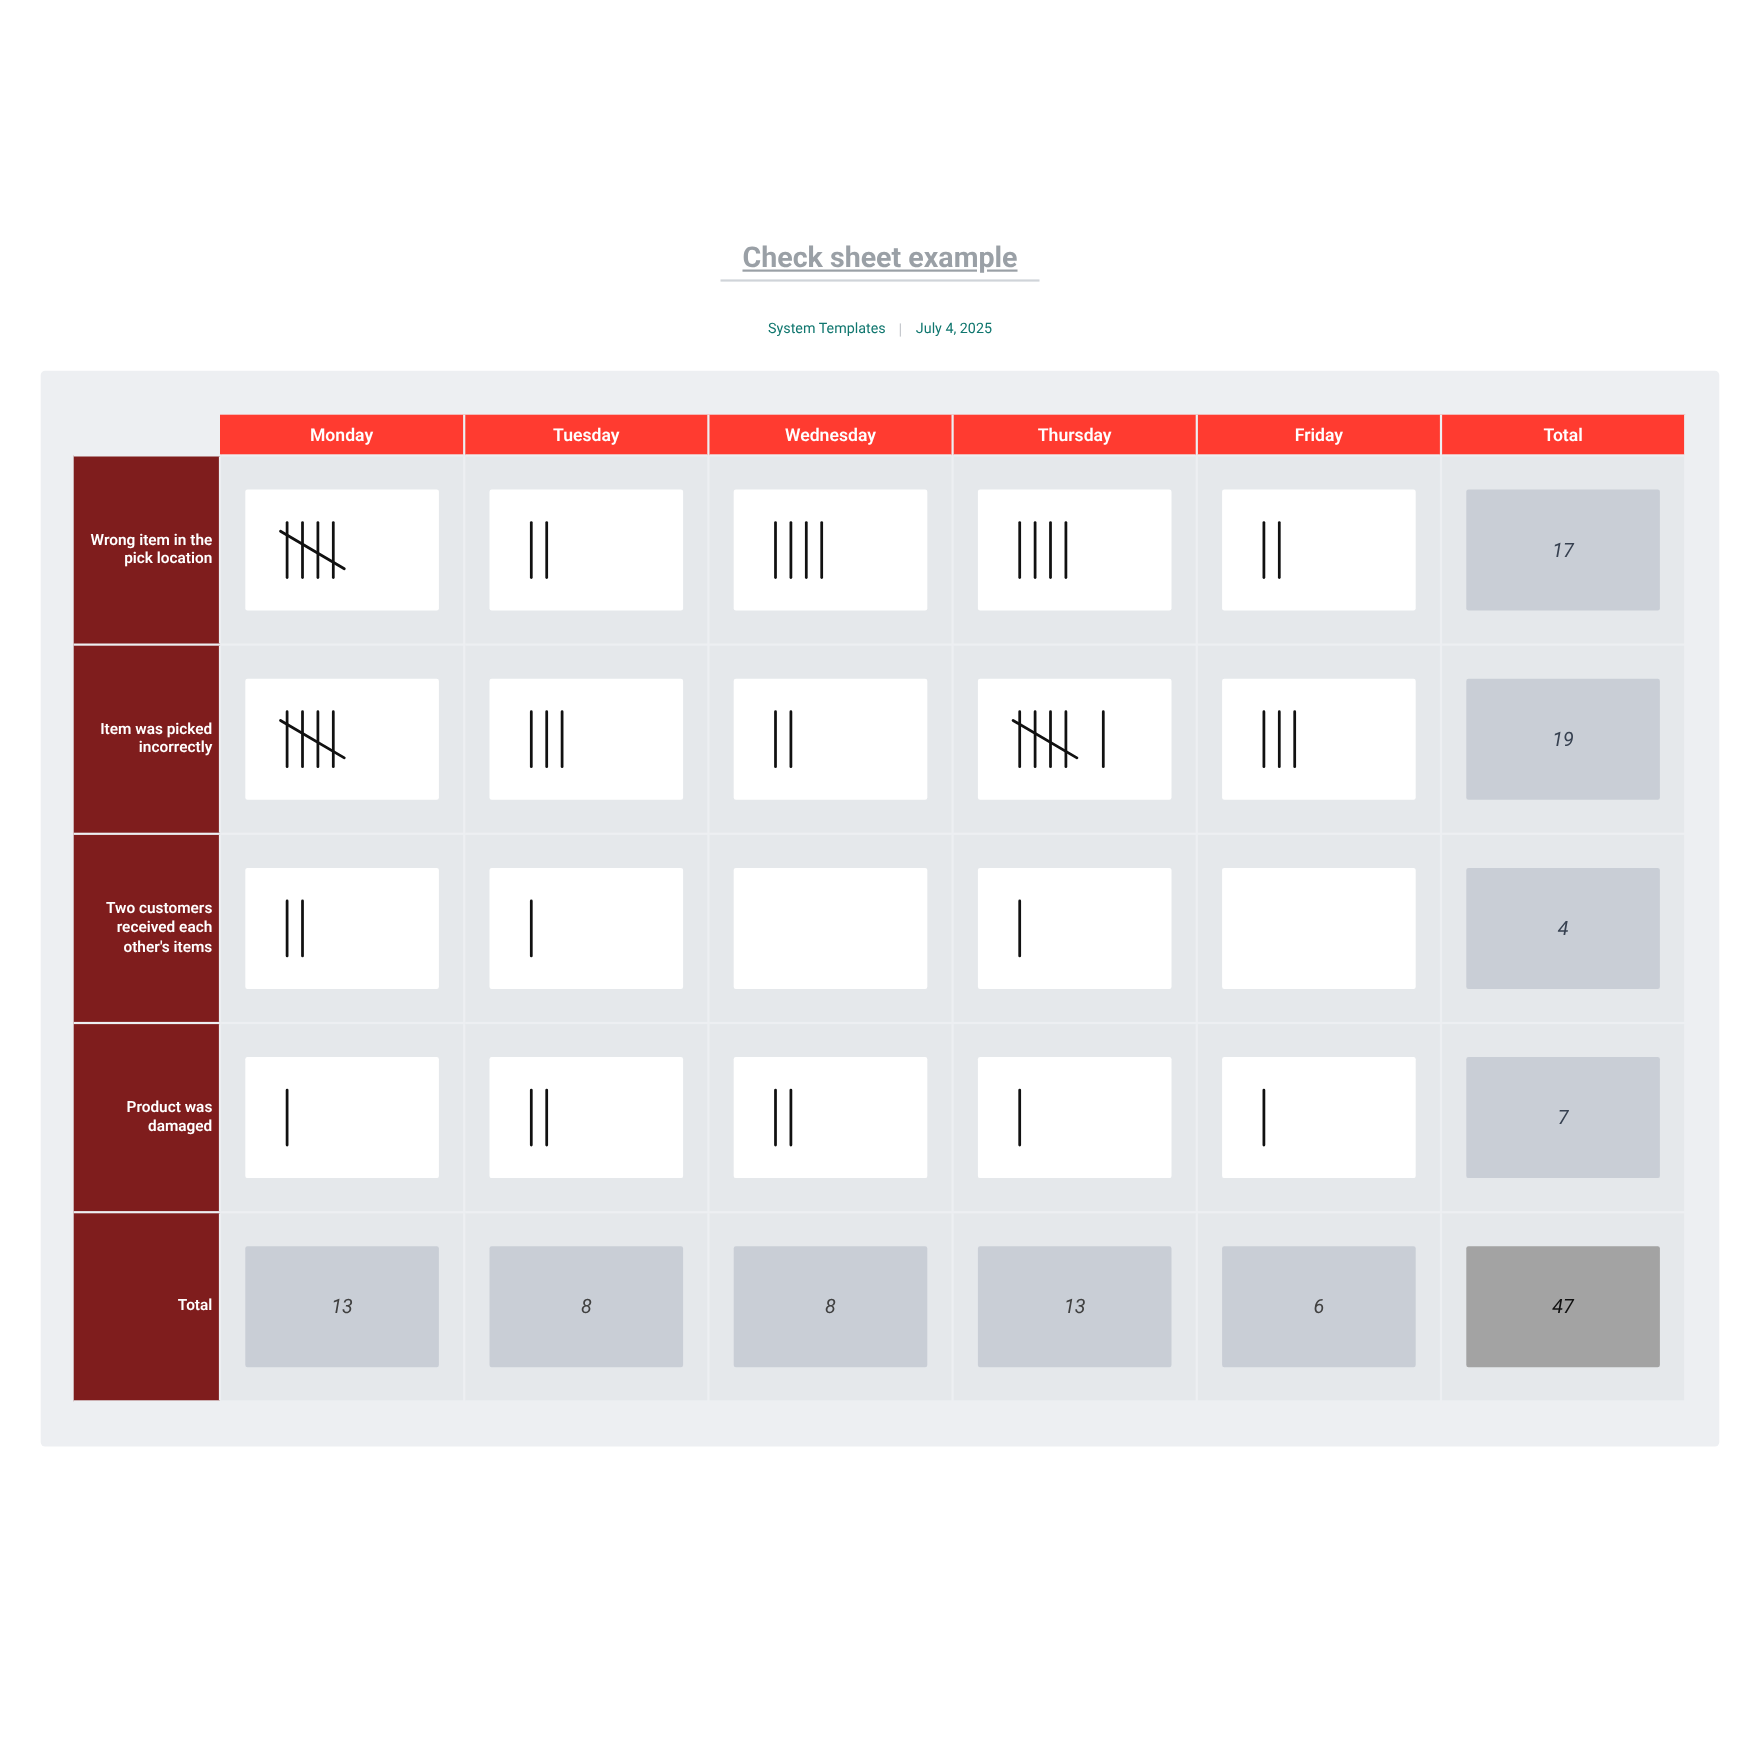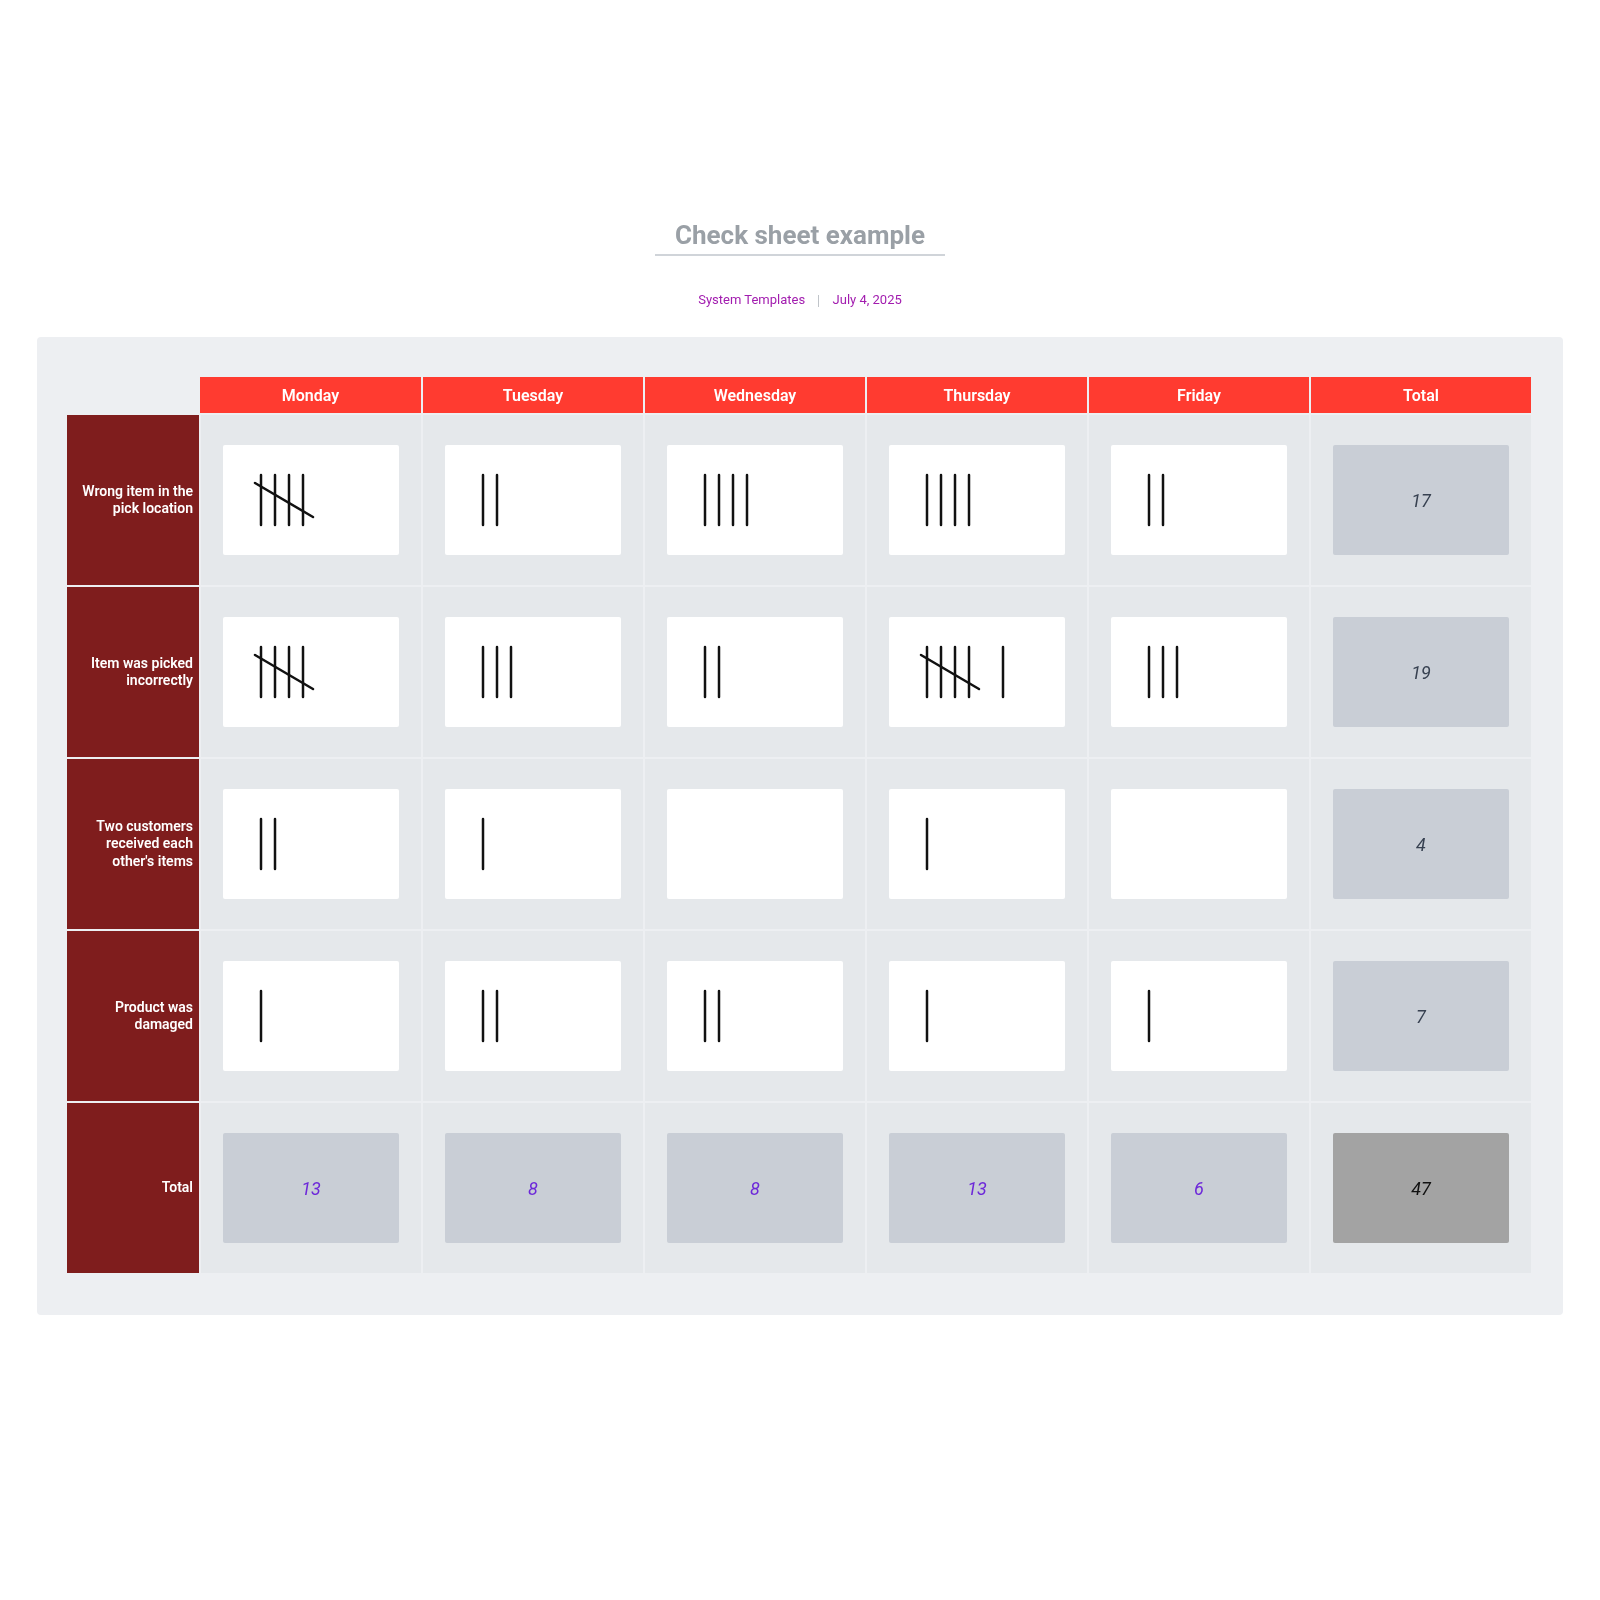--- a/index.html
+++ b/index.html
@@ -1,31 +1,31 @@
 <!DOCTYPE html>
 <html><head>
 <meta charset="utf-8">
 <style>
   html,body{margin:0;padding:0;width:1600px;height:1600px;background:#fff;font-family:-apple-system,BlinkMacSystemFont,"Segoe UI",Roboto,Helvetica,Arial,sans-serif;}
   .page{width:1600px;height:1600px;display:flex;flex-direction:column;align-items:center;}
   .title-block{margin-top:220px;text-align:center;}
-  .title{font-size:26px;font-weight:700;color:#9aa0a6;}
+  .title{font-size:26px;font-weight:700;color:#9aa0a6;text-decoration:underline;}
   .title-underline{width:290px;height:2px;background:#d0d4d9;margin:4px auto 6px auto;}
-  .subline{font-size:13px;color:#a21caf;margin-top:36px;}
+  .subline{font-size:13px;color:#0f766e;margin-top:36px;}
   .subline .sep{display:inline-block;width:1px;height:12px;background:#c0c4c9;margin:0 10px;vertical-align:middle;}
   .sheet{margin-top:30px;background:#edeff2;padding:40px 30px 40px 30px;border-radius:4px;}
   table{border-collapse:collapse;padding-left:16px;}
   td,th{padding:0;}
   .corner{width:120px;height:36px;}
   th.day{background:#ff3b30;color:#fff;font-size:16px;font-weight:600;height:36px;border-left:2px solid #7f1d1d;border-right:2px solid #edeff2;}
   th.day.first{border-left:none;}
   td.rowhdr{background:#7f1d1d;color:#fff;font-size:14px;font-weight:600;text-align:right;line-height:1.25;width:120px;padding:0 6px;border-top:2px solid #edeff2;border-bottom:2px solid #edeff2;}
   td.cell{width:220px;height:170px;border:2px solid #edeff2;background:#e5e8eb;vertical-align:middle;font-style:italic;}
   td.cell .inner{margin:18px 22px;background:#fff;height:110px;border-radius:2px;display:flex;align-items:center;justify-content:center;}
-  td.cell .inner.total{background:#c9ced6;color:#6d28d9;font-size:18px;}
+  td.cell .inner.total{background:#c9ced6;color:#404040;font-size:18px;}
   td.cell .inner.grand{background:#a3a3a3;color:#111;font-size:18px;text-align:right;}
   td.cell.totalcol .inner{background:#c9ced6;color:#374151;font-size:18px;}
   svg.tally{display:block;}
 </style>
 </head>
 <body>
 
 <div class="page">
   <div class="title-block">
     <div class="title">Check sheet example</div>

